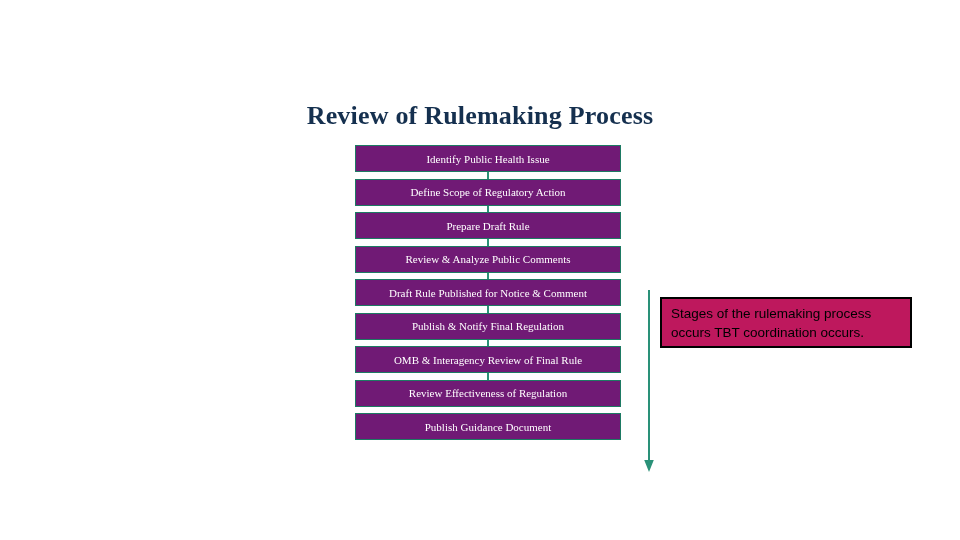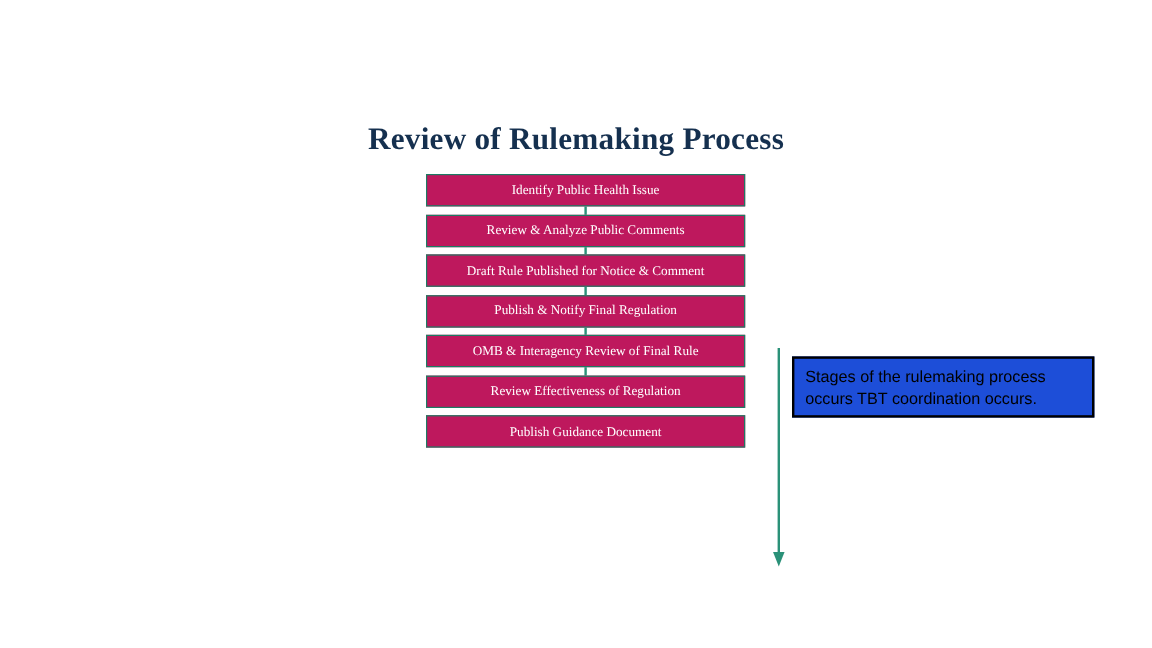--- a/index.html
+++ b/index.html
@@ -49,21 +49,21 @@
     height: 27px;
     margin-bottom: 6.5px;
   }
   .flow-box {
     position: absolute;
     left: 0;
     top: 0;
     width: 266px;
     height: 27px;
     box-sizing: border-box;
-    background: #be185d;
+    background: #701a75;
     border: 1px solid #1d7a63;
     display: flex;
     align-items: center;
     justify-content: center;
   }
   .flow-label {
     font-family: "Liberation Serif", serif;
     font-size: 11px;
     line-height: 12px;
     color: #ffffff;
@@ -94,21 +94,21 @@
 
   
   .callout {
     position: absolute;
     left: 660px;
     top: 265px;
     width: 252px;
     height: 51px;
     box-sizing: border-box;
     border: 2px solid #000000;
-    background: #1d4ed8;
+    background: #be185d;
     display: flex;
     flex-direction: column;
     justify-content: center;
     padding: 0 9px;
   }
   .callout-line {
     font-family: "Liberation Sans", sans-serif;
     font-size: 13.5px;
     line-height: 19px;
     color: #000000;
@@ -146,22 +146,34 @@
 
   <div class="flow">
 
     <div class="flow-step">
       <div class="flow-box">
         <span class="flow-label">Identify Public Health Issue</span>
       </div>
       <div class="flow-connector"></div>
     </div>
 
-
-
+    <div class="flow-step">
+      <div class="flow-box">
+        <span class="flow-label">Define Scope of Regulatory Action</span>
+      </div>
+      <div class="flow-connector"></div>
+    </div>
+
+
+    <div class="flow-step">
+      <div class="flow-box">
+        <span class="flow-label">Prepare Draft Rule</span>
+      </div>
+      <div class="flow-connector"></div>
+    </div>
 
 
     <div class="flow-step">
       <div class="flow-box">
         <span class="flow-label">Review &amp; Analyze Public Comments</span>
       </div>
       <div class="flow-connector"></div>
     </div>
 
     <div class="flow-step">

